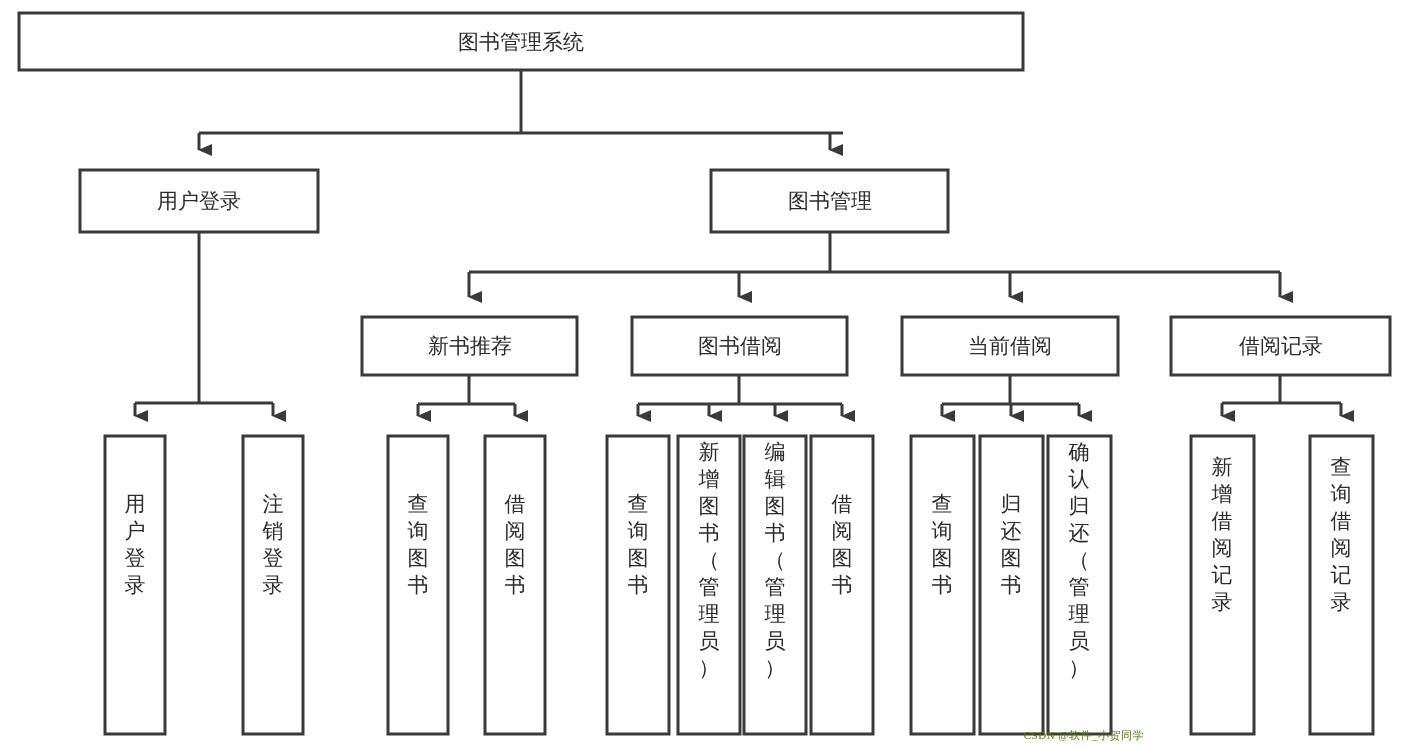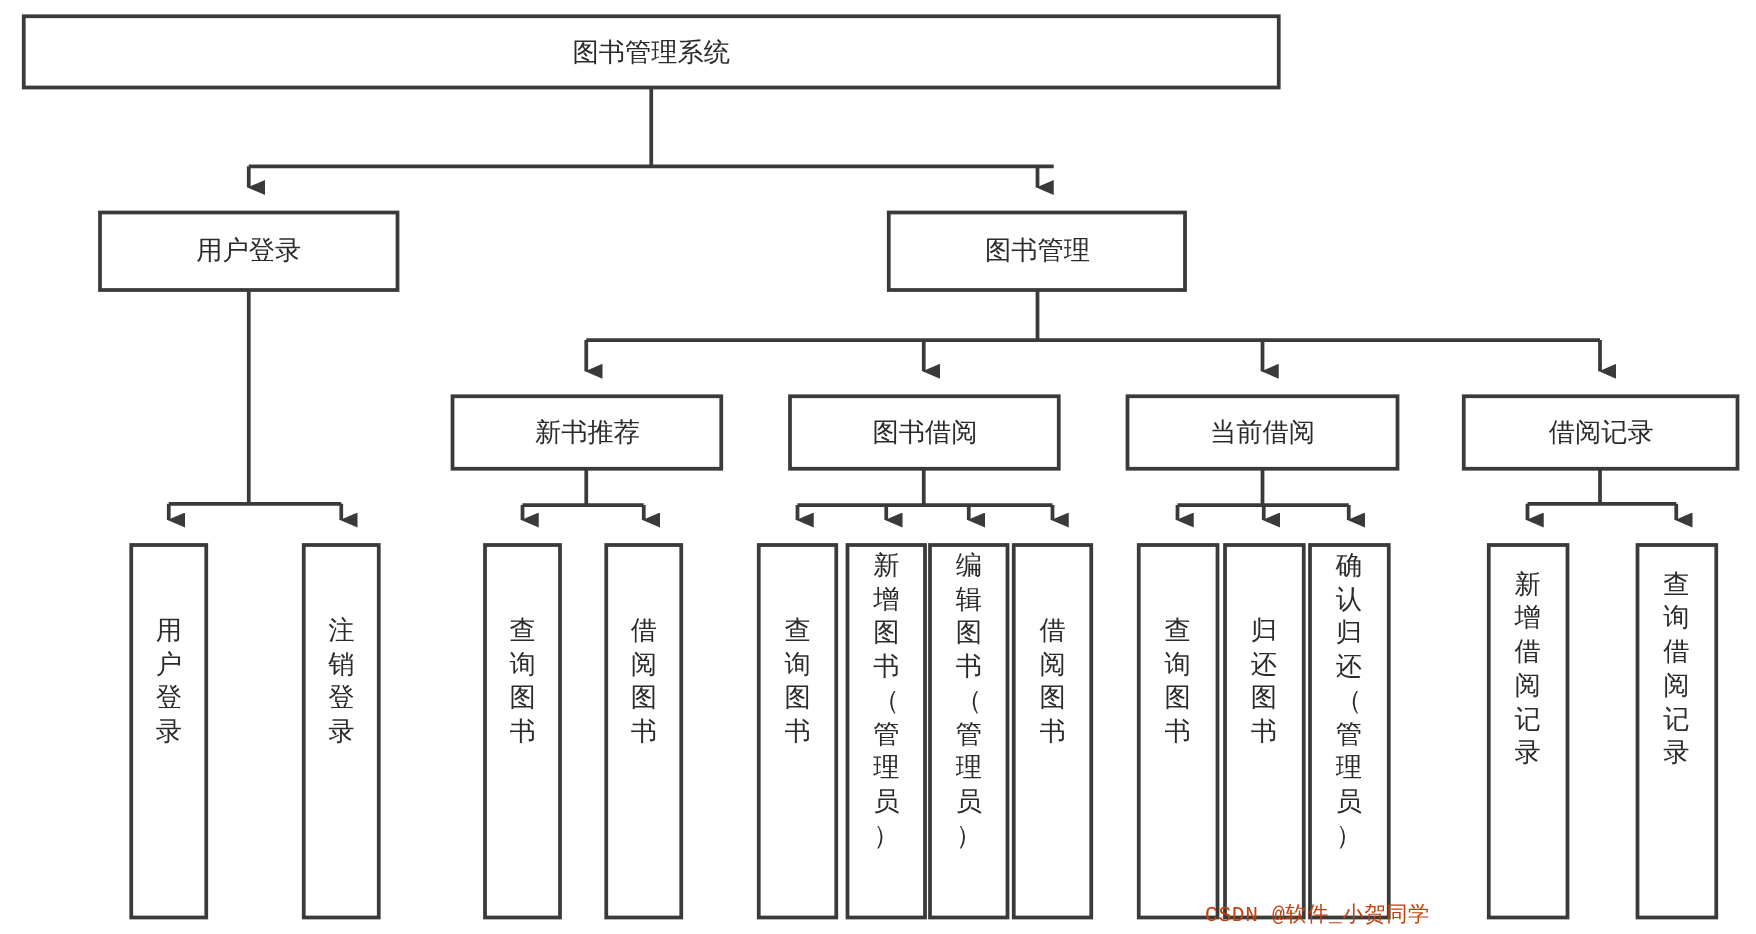--- a/index.html
+++ b/index.html
@@ -52,23 +52,23 @@
     font-family: "Liberation Sans", "DejaVu Sans", sans-serif;
     font-size: 21px;
     fill: #2b2b2b;
     text-anchor: middle;
     white-space: pre;
   }
   .watermark-text {
     position: absolute;
     right: 8px;
     bottom: 4px;
-    font-family: Liberation Mono, monospace;
-    font-size: 17px;
-    color: #c2410c;
+    font-family: Liberation Serif, serif;
+    font-size: 11px;
+    color: #4d7c0f;
     letter-spacing: 0.5px;
     white-space: nowrap;
     user-select: none;
   }
 </style>
 </head>
 <body>
 
 <div id="diagram-root">
 

